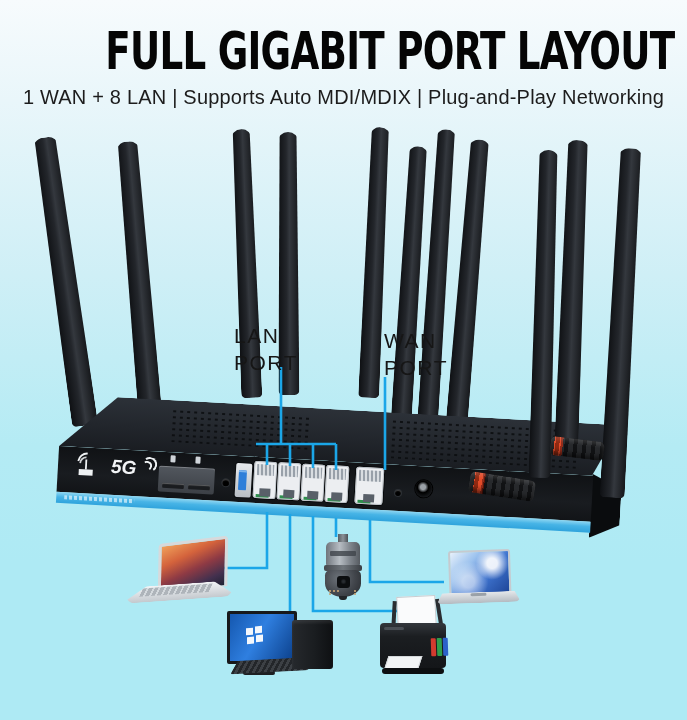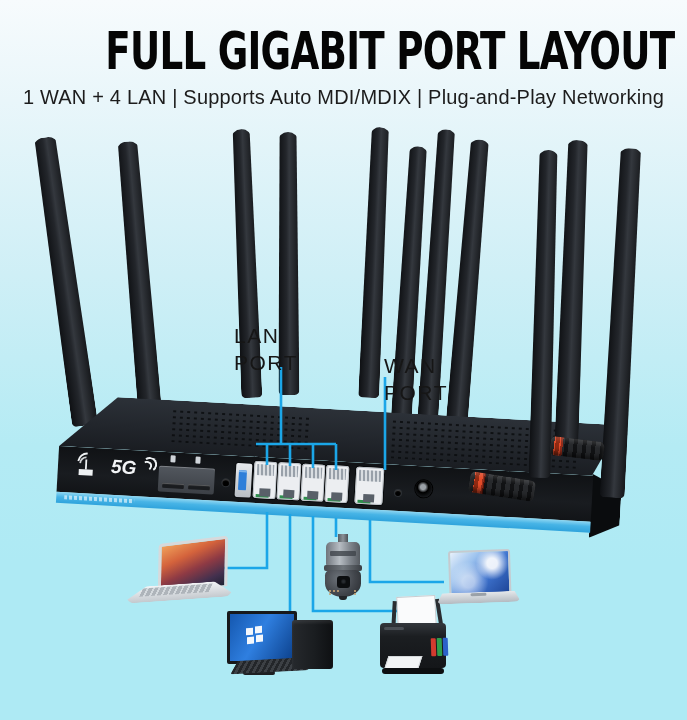--- a/index.html
+++ b/index.html
@@ -127,21 +127,21 @@
        linear-gradient(135deg,#e7f1fb 0%,#9cc2ee 30%,#3f74cf 60%,#1d4496 100%);}
   .lp2-base{position:absolute;left:0;top:42px;width:84px;height:11px;
      background:linear-gradient(180deg,#e6e9ec,#b4bac0);border-radius:2px 2px 6px 6px;
      clip-path:polygon(7% 0,93% 0,100% 100%,0 100%);}
   .lp2-base::before{content:'';position:absolute;left:40%;top:1px;width:20%;height:3px;background:#9aa1a8;border-radius:2px;}
 </style>
 </head>
 <body>
 
 <h1 class="title"><span class="stretch">FULL GIGABIT PORT LAYOUT</span></h1>
-<p class="subtitle">1 WAN + 4 LAN | Supports Auto MDI/MDIX | Plug-and-Play Networking</p>
+<p class="subtitle">1 WAN + 8 LAN | Supports Auto MDI/MDIX | Plug-and-Play Networking</p>
 
 <div class="antenna" style="left:52px;top:136px;width:26px;height:291px;transform:rotate(-8deg);"></div>
 <div class="antenna" style="left:127px;top:141px;width:24px;height:278px;transform:rotate(-4.8deg);"></div>
 <div class="antenna" style="left:236px;top:129px;width:21px;height:269px;transform:rotate(-2.3deg);"></div>
 <div class="antenna" style="left:278px;top:132px;width:21px;height:263px;transform:rotate(-0.2deg);"></div>
 <div class="antenna" style="left:364px;top:127px;width:21px;height:271px;transform:rotate(2.5deg);"></div>
 <div class="antenna" style="left:399px;top:146px;width:21px;height:284px;transform:rotate(3.6deg);"></div>
 <div class="antenna" style="left:426px;top:129px;width:21px;height:311px;transform:rotate(3.7deg);"></div>
 <div class="antenna" style="left:457px;top:139px;width:22px;height:293px;transform:rotate(4.7deg);"></div>
 <div class="antenna front" style="left:533px;top:150px;width:22px;height:328px;transform:rotate(1.6deg);"></div>
@@ -197,21 +197,21 @@
   <div class="stripe"></div>
 </div>
 
 <div class="connector" style="left:469px;top:476px;width:66px;height:21px;transform:rotate(9deg);"></div>
 <div class="connector" style="left:550px;top:439px;width:54px;height:19px;transform:rotate(7deg);"></div>
 
 <div class="callout" style="left:234px;top:322px;">
   <span>LAN</span>
   <span>PORT</span>
 </div>
-<div class="callout" style="left:384px;top:327px;margin-top:25px;">
+<div class="callout" style="left:384px;top:327px;">
   <span>WAN</span>
   <span>PORT</span>
 </div>
 
 <svg class="lines" width="687" height="720" viewBox="0 0 687 720">
   <g stroke="#1BA6E8" stroke-width="2.6" fill="none">
     <path d="M281,367 V444 M256,444 H336 M267,444 V465 M290,444 V466 M313,444 V468 M336,444 V470"></path>
     <path d="M385,377 V470"></path>
     <path d="M267,512 V568 H210"></path>
     <path d="M290,514 V613"></path>

